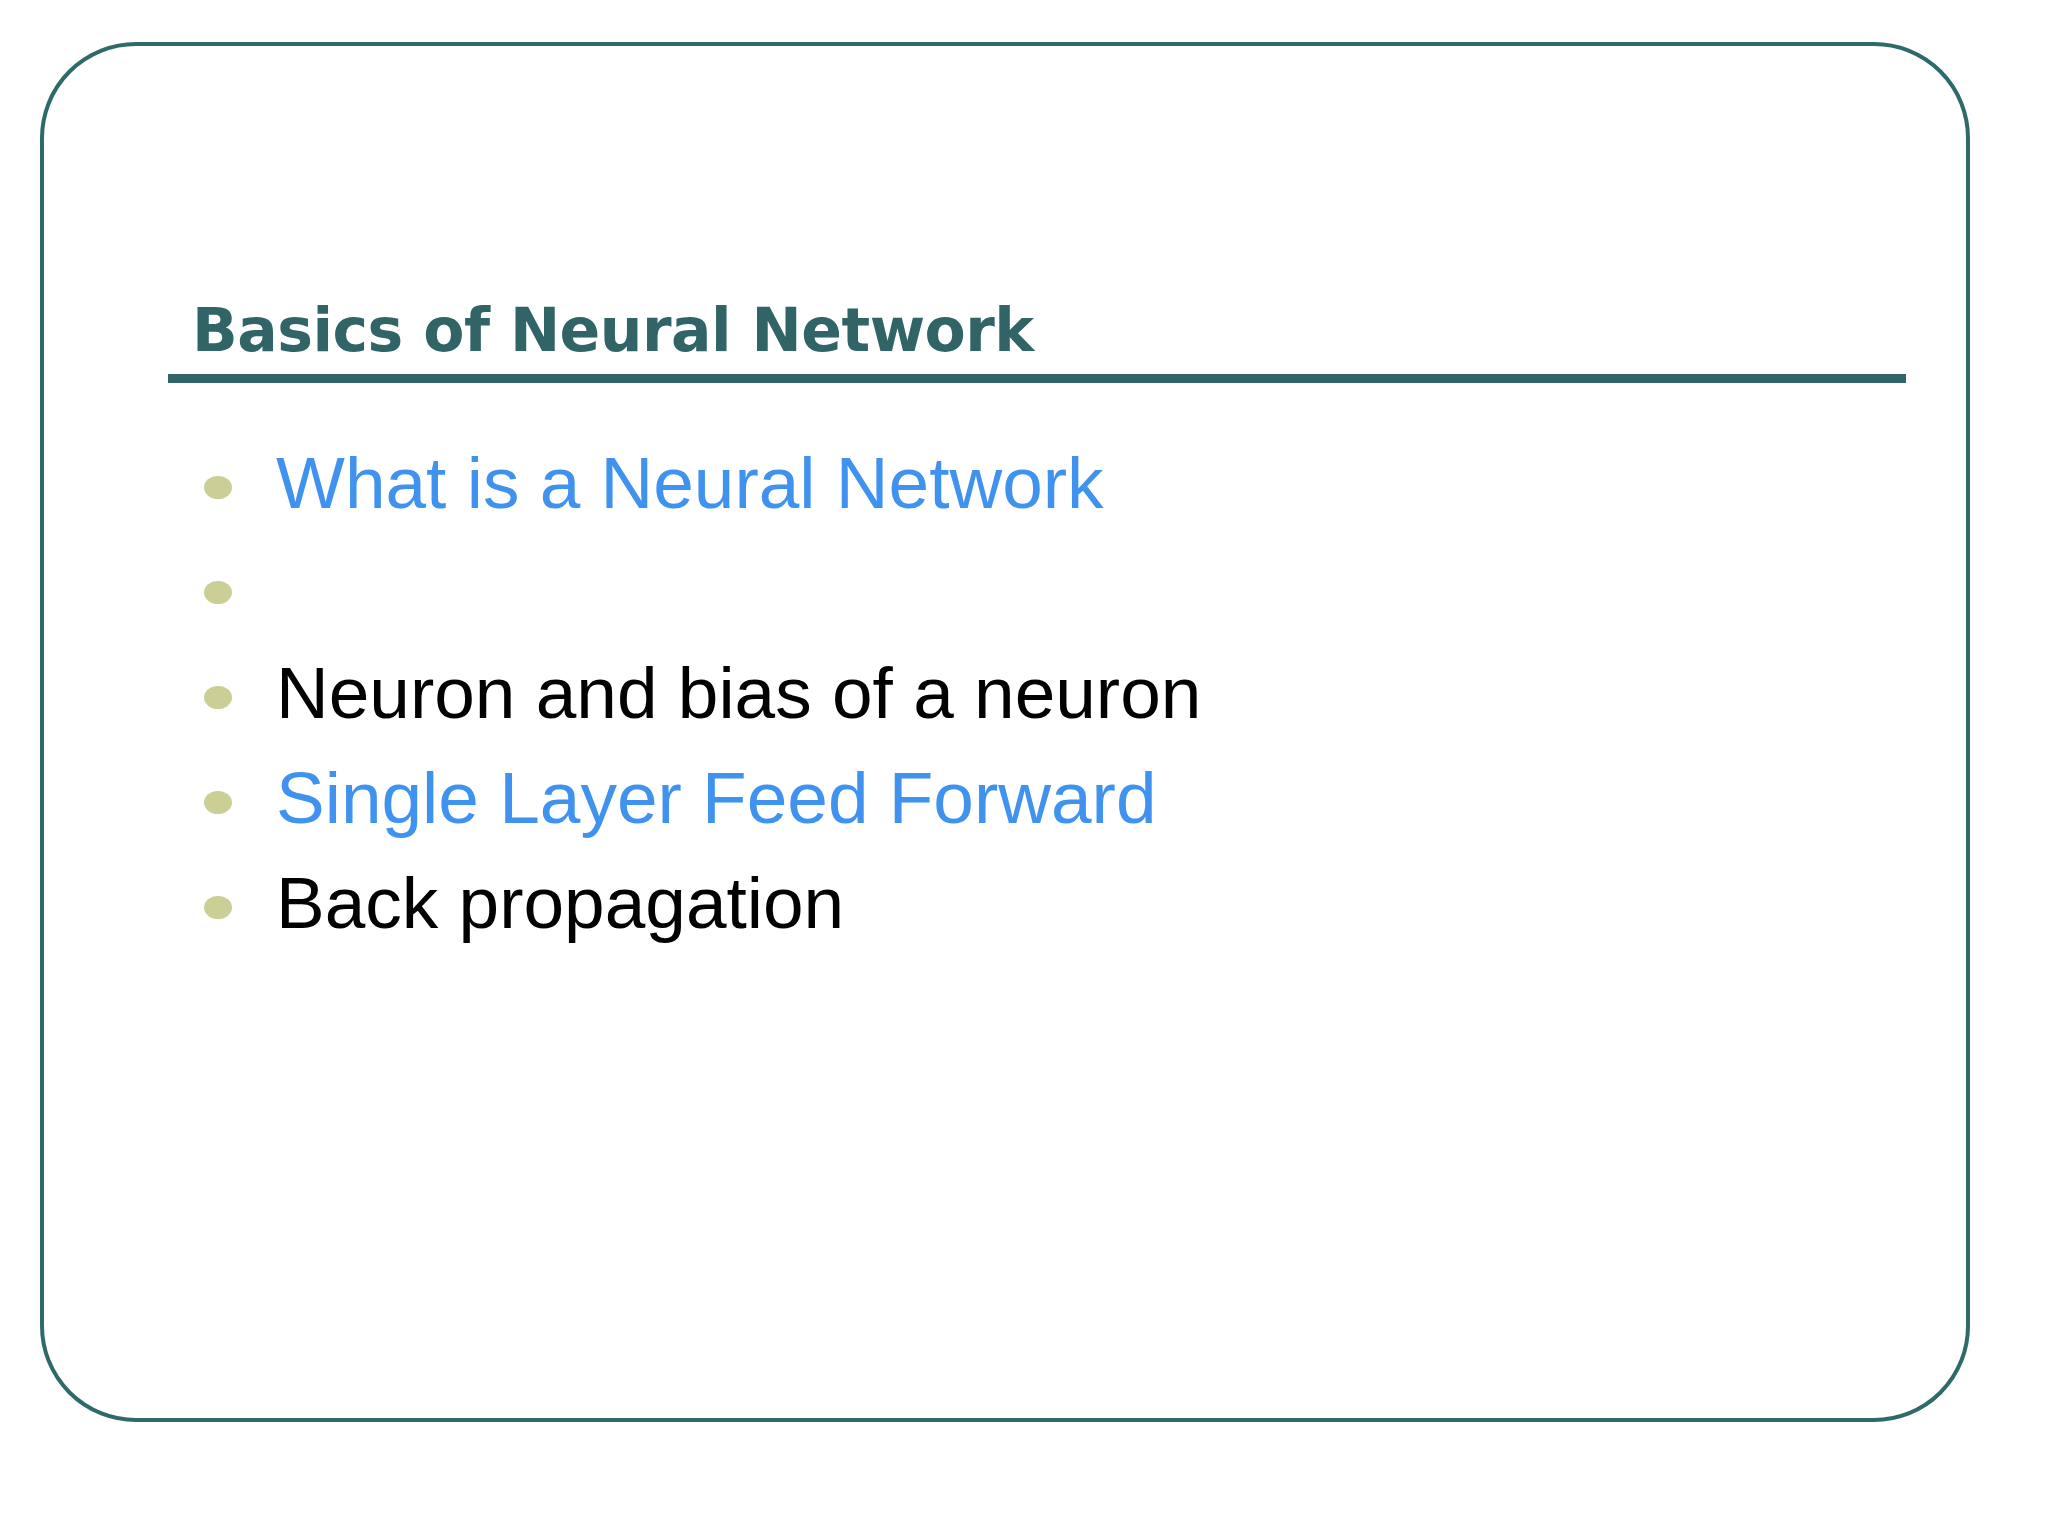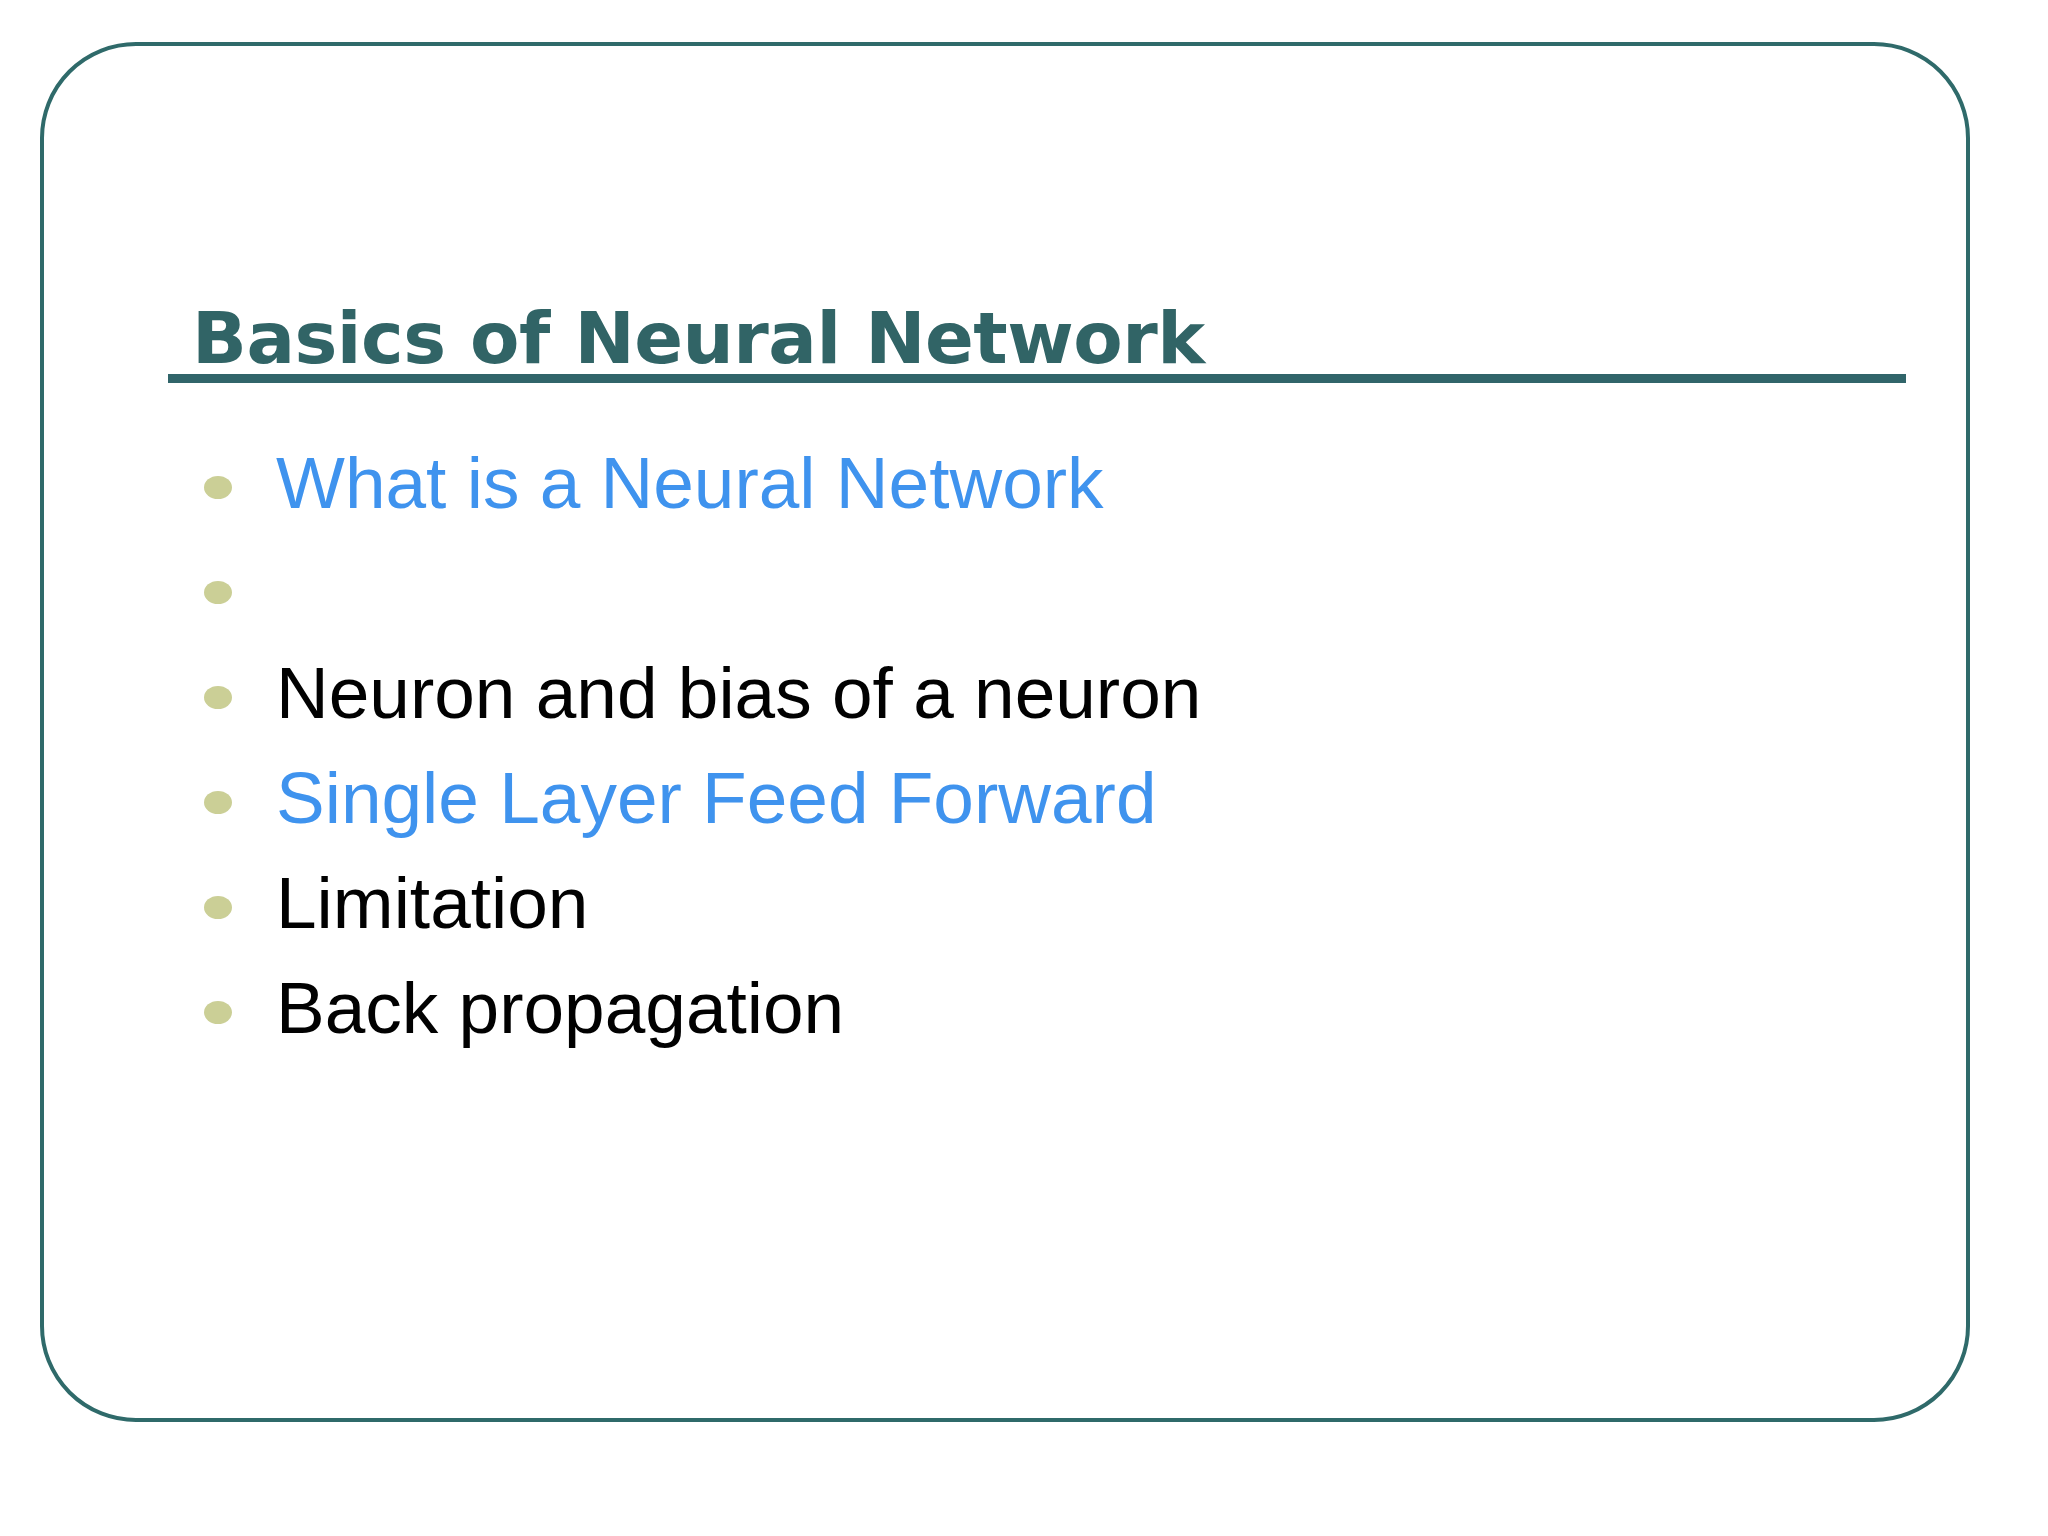--- a/index.html
+++ b/index.html
@@ -36,21 +36,21 @@
   }
 
   #slide-title {
     position: absolute;
     left: 192px;
     top: 238px;
     width: 1700px;
     color: #316466;
     font-family: "DejaVu Sans", sans-serif;
     font-weight: bold;
-    font-size: 72px;
+    font-size: 60px;
     line-height: 104px;
     letter-spacing: -0.5px;
     white-space: nowrap;
   }
 
   #title-rule {
     position: absolute;
     left: 168px;
     top: 374px;
     width: 1738px;
@@ -119,21 +119,17 @@
     <li class="bullet-row">
       <span class="bullet-dot"></span>
       <span class="bullet-text tone-default">Neuron and bias of a neuron</span>
     </li>
     <li class="bullet-row">
       <span class="bullet-dot"></span>
       <span class="bullet-text tone-accent">Single Layer Feed Forward</span>
     </li>
     <li class="bullet-row">
       <span class="bullet-dot"></span>
-      <span class="bullet-text tone-default">Limitation</span>
-    </li>
-    <li class="bullet-row">
-      <span class="bullet-dot"></span>
       <span class="bullet-text tone-default">Back propagation</span>
     </li>
   </ul>
 
 </div>
 
 </body></html>

